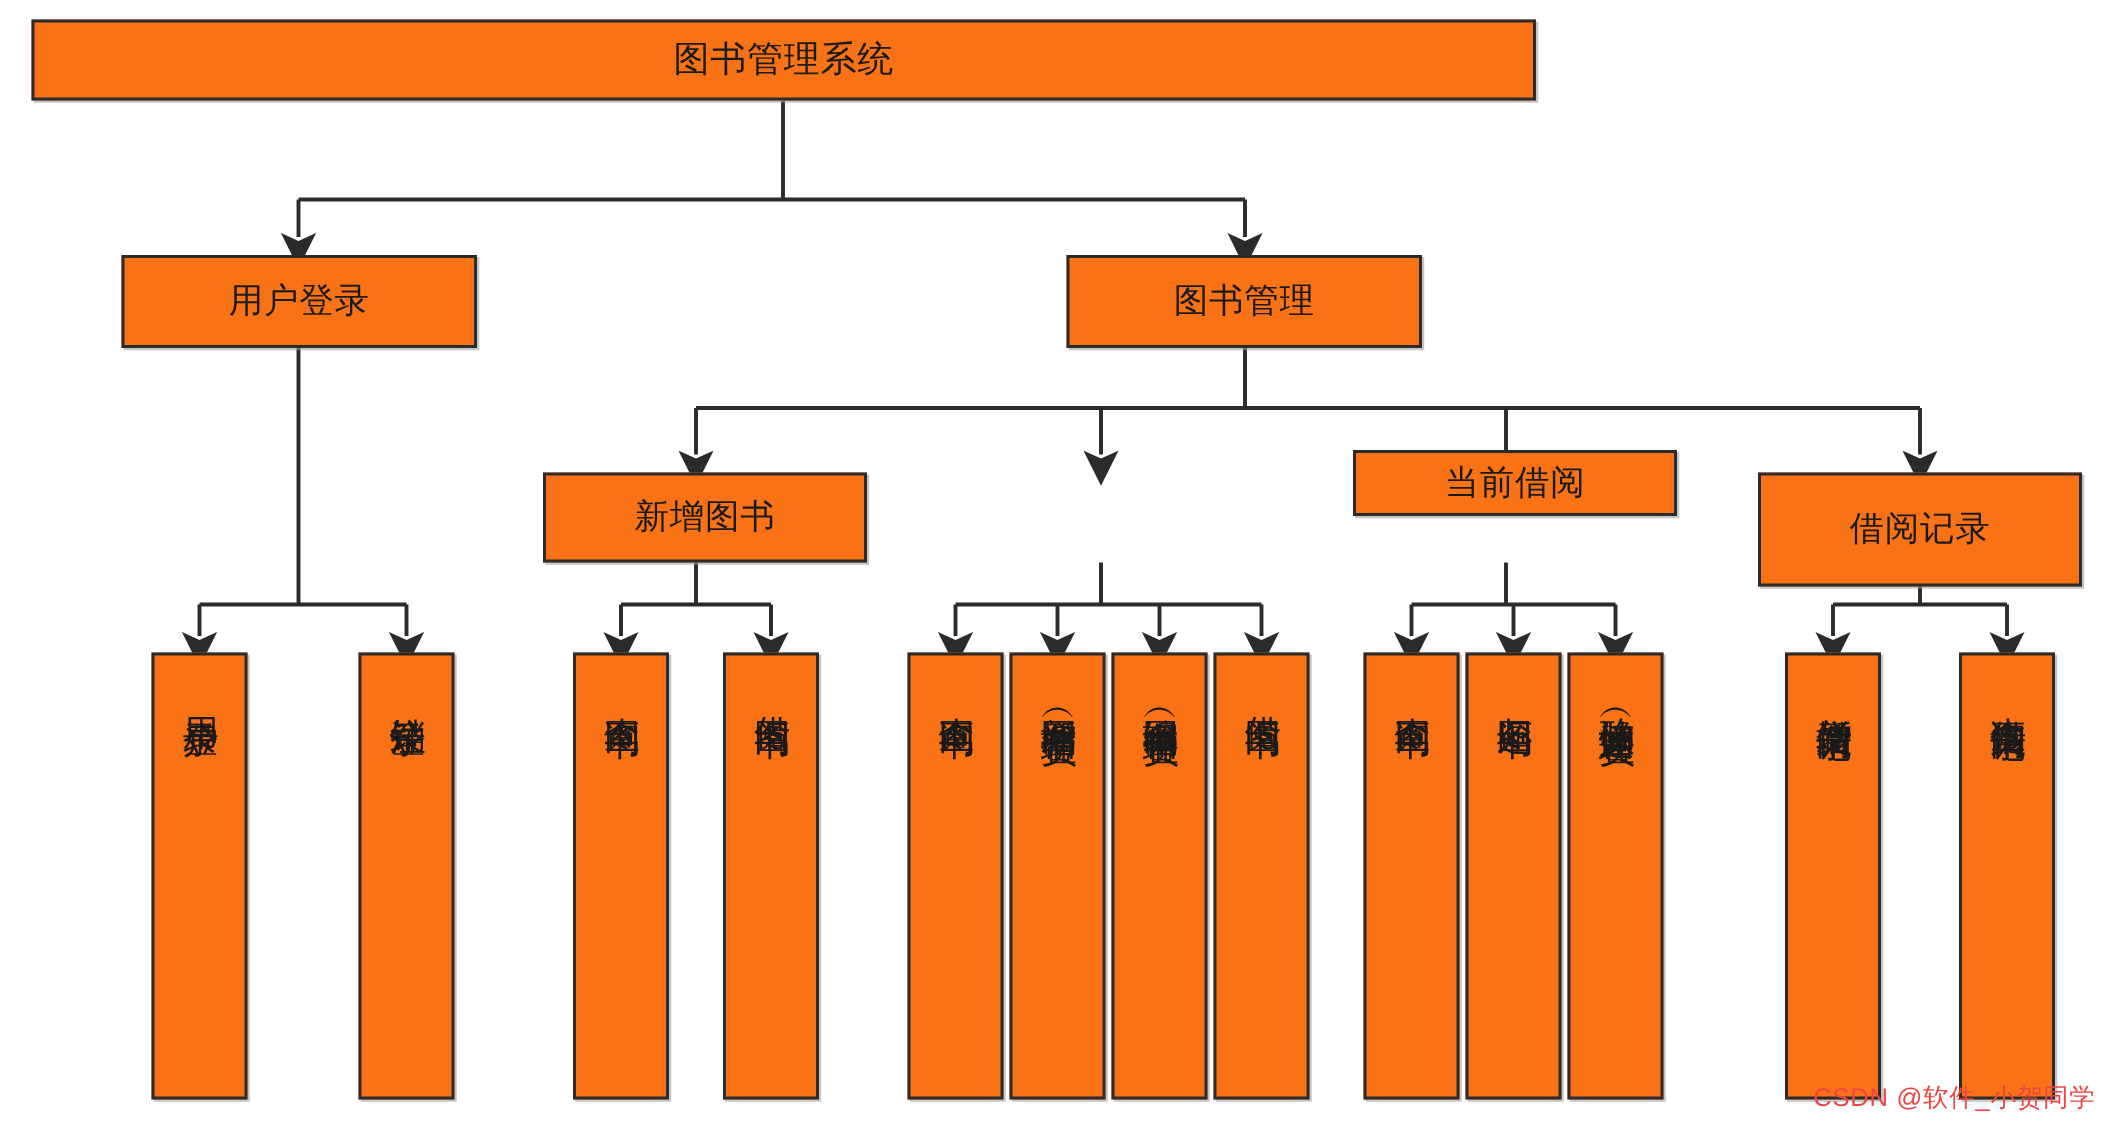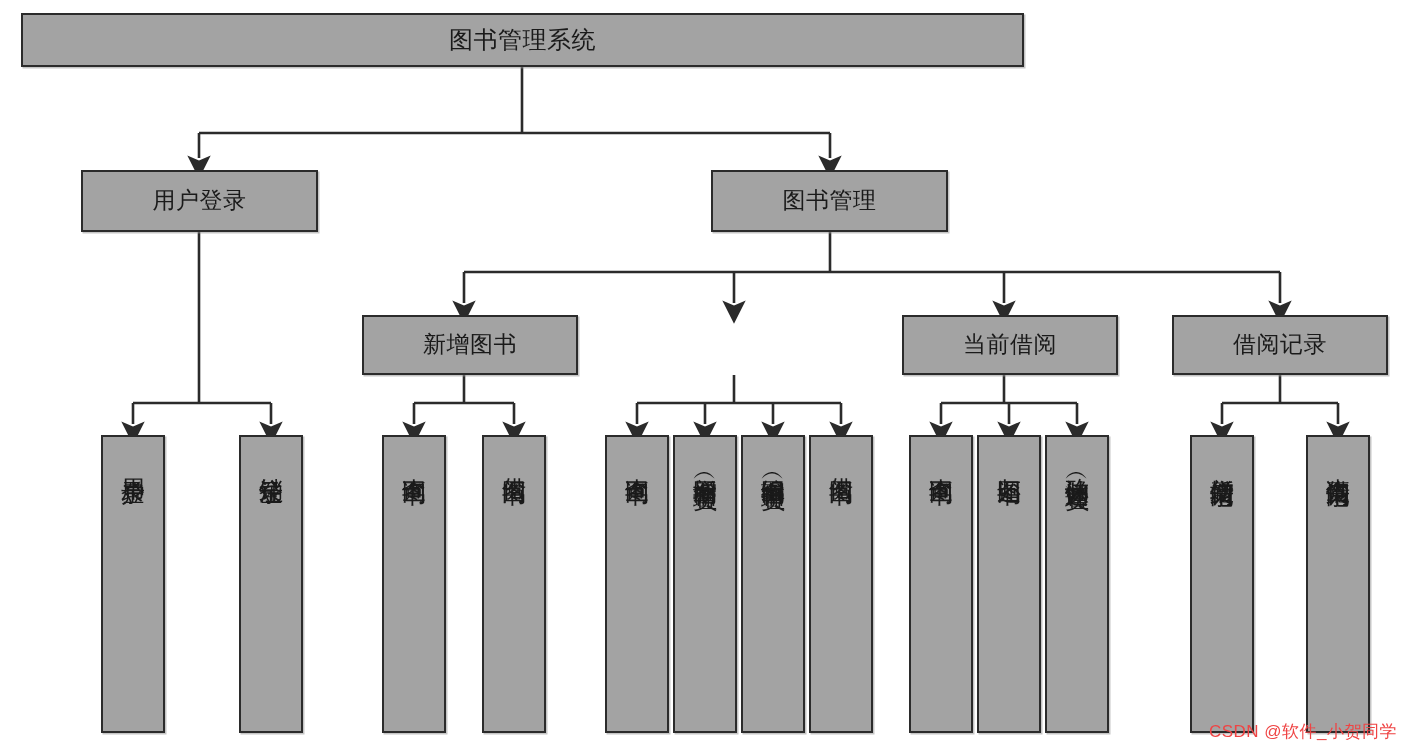--- a/index.html
+++ b/index.html
@@ -8,21 +8,21 @@
     background:#ffffff;
     font-family:"Liberation Sans","DejaVu Sans",sans-serif;
     overflow:hidden;
   }
   #canvas{position:relative;width:1405px;height:747px;}
   svg#edges{position:absolute;left:0;top:0;width:1405px;height:747px;pointer-events:none;}
 
   .node{
     position:absolute;
     box-sizing:border-box;
-    background:#a3a3a3;
+    background:#f97316;
     border:2.5px solid #2b2b2b;
     box-shadow:1.5px 1.5px 0 rgba(150,150,150,.55);
     display:flex;
     align-items:center;
     justify-content:center;
     color:#1a1a1a;
   }
   .node .label{
     display:block;
     text-align:center;
@@ -120,24 +120,24 @@
   <div class="node horiz" style="left:81px;top:170px;width:237px;height:62px;">
     <span class="label">用户登录</span>
   </div>
   <div class="node horiz" style="left:711px;top:170px;width:237px;height:62px;">
     <span class="label">图书管理</span>
   </div>
 
   <div class="node horiz" style="left:362px;top:315px;width:216px;height:60px;">
     <span class="label">新增图书</span>
   </div>
-  <div class="node horiz" style="left:902px;top:315px;width:216px;height:60px;">
+  <div class="node horiz" style="left:902px;top:300px;width:216px;height:44px;">
     <span class="label">当前借阅</span>
   </div>
-  <div class="node horiz" style="left:1172px;top:315px;width:216px;height:60px;">
+  <div class="node horiz" style="left:1172px;top:315px;width:216px;height:76px;">
     <span class="label">借阅记录</span>
   </div>
 
   <div class="node vert" style="left:101px;top:435px;width:64px;height:298px;">
     <span class="label">用户登录</span>
   </div>
   <div class="node vert" style="left:239px;top:435px;width:64px;height:298px;">
     <span class="label">注销登录</span>
   </div>
 

